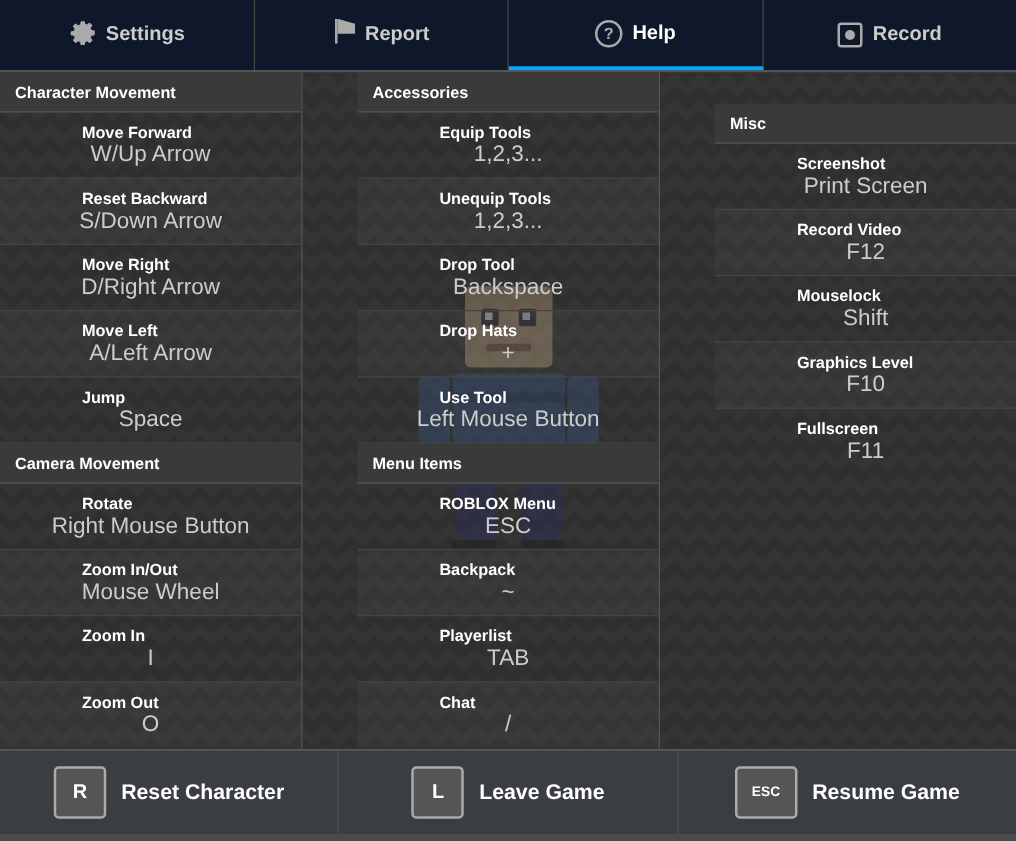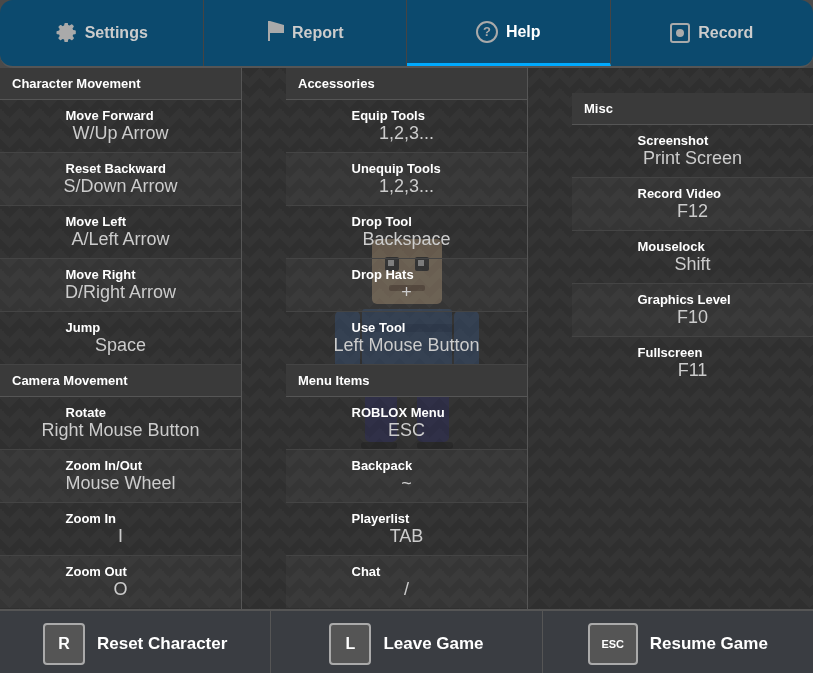--- a/index.html
+++ b/index.html
@@ -9,24 +9,23 @@
       width: 813px;
       height: 673px;
       overflow: hidden;
       position: relative;
     }
 
     
     .top-nav {
       display: flex;
       align-items: stretch;
-      background: #0c4a6e;
-      height: 68px;
+      background: #0f172a;
+      height: 58px;
       border-bottom: 2px solid #555;
-      border-radius: 13px;
     }
     .nav-item {
       display: flex;
       align-items: center;
       justify-content: center;
       flex: 1;
       gap: 8px;
       color: #ccc;
       font-size: 16px;
       font-weight: 600;
@@ -269,26 +268,26 @@
       <div class="col-header">Character Movement</div>
       <div class="keybind-row">
         <span class="key-action">Move Forward</span>
         <span class="key-value">W/Up Arrow</span>
       </div>
       <div class="keybind-row">
         <span class="key-action">Reset Backward</span>
         <span class="key-value">S/Down Arrow</span>
       </div>
       <div class="keybind-row">
+        <span class="key-action">Move Right</span>
+        <span class="key-value">D/Right Arrow</span>
+      </div>
+      <div class="keybind-row">
         <span class="key-action">Move Left</span>
         <span class="key-value">A/Left Arrow</span>
-      </div>
-      <div class="keybind-row">
-        <span class="key-action">Move Right</span>
-        <span class="key-value">D/Right Arrow</span>
       </div>
       <div class="keybind-row">
         <span class="key-action">Jump</span>
         <span class="key-value">Space</span>
       </div>
       <div class="col-header">Camera Movement</div>
       <div class="keybind-row">
         <span class="key-action">Rotate</span>
         <span class="key-value">Right Mouse Button</span>
       </div>

